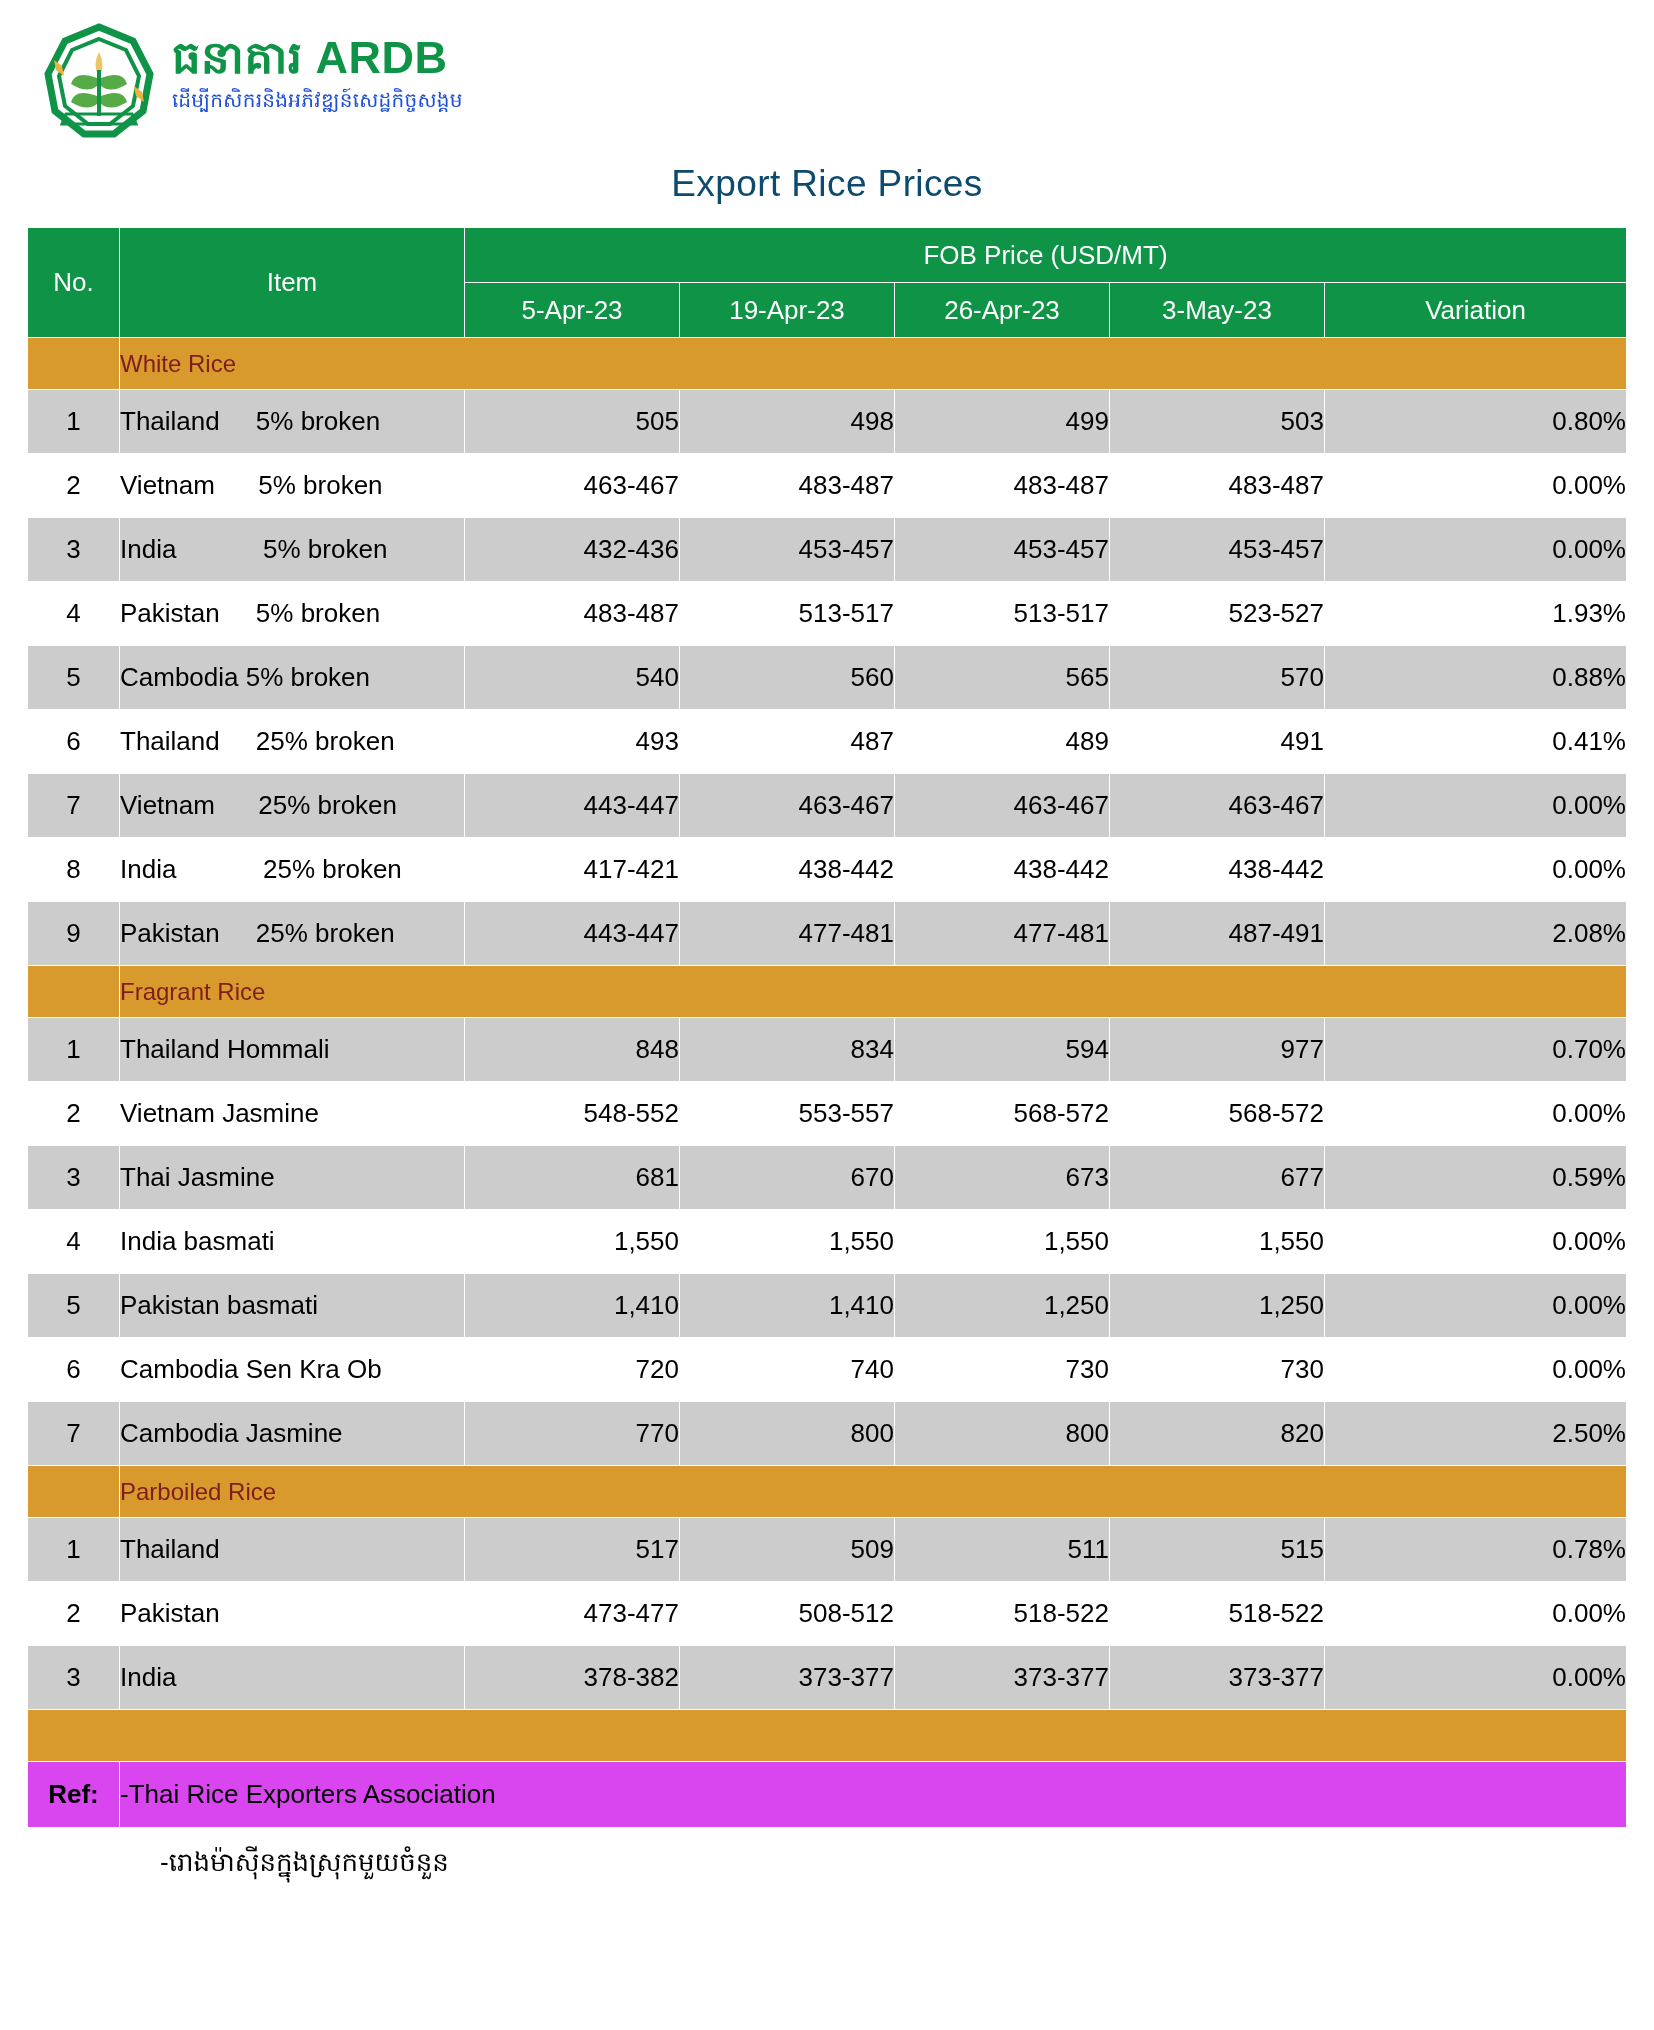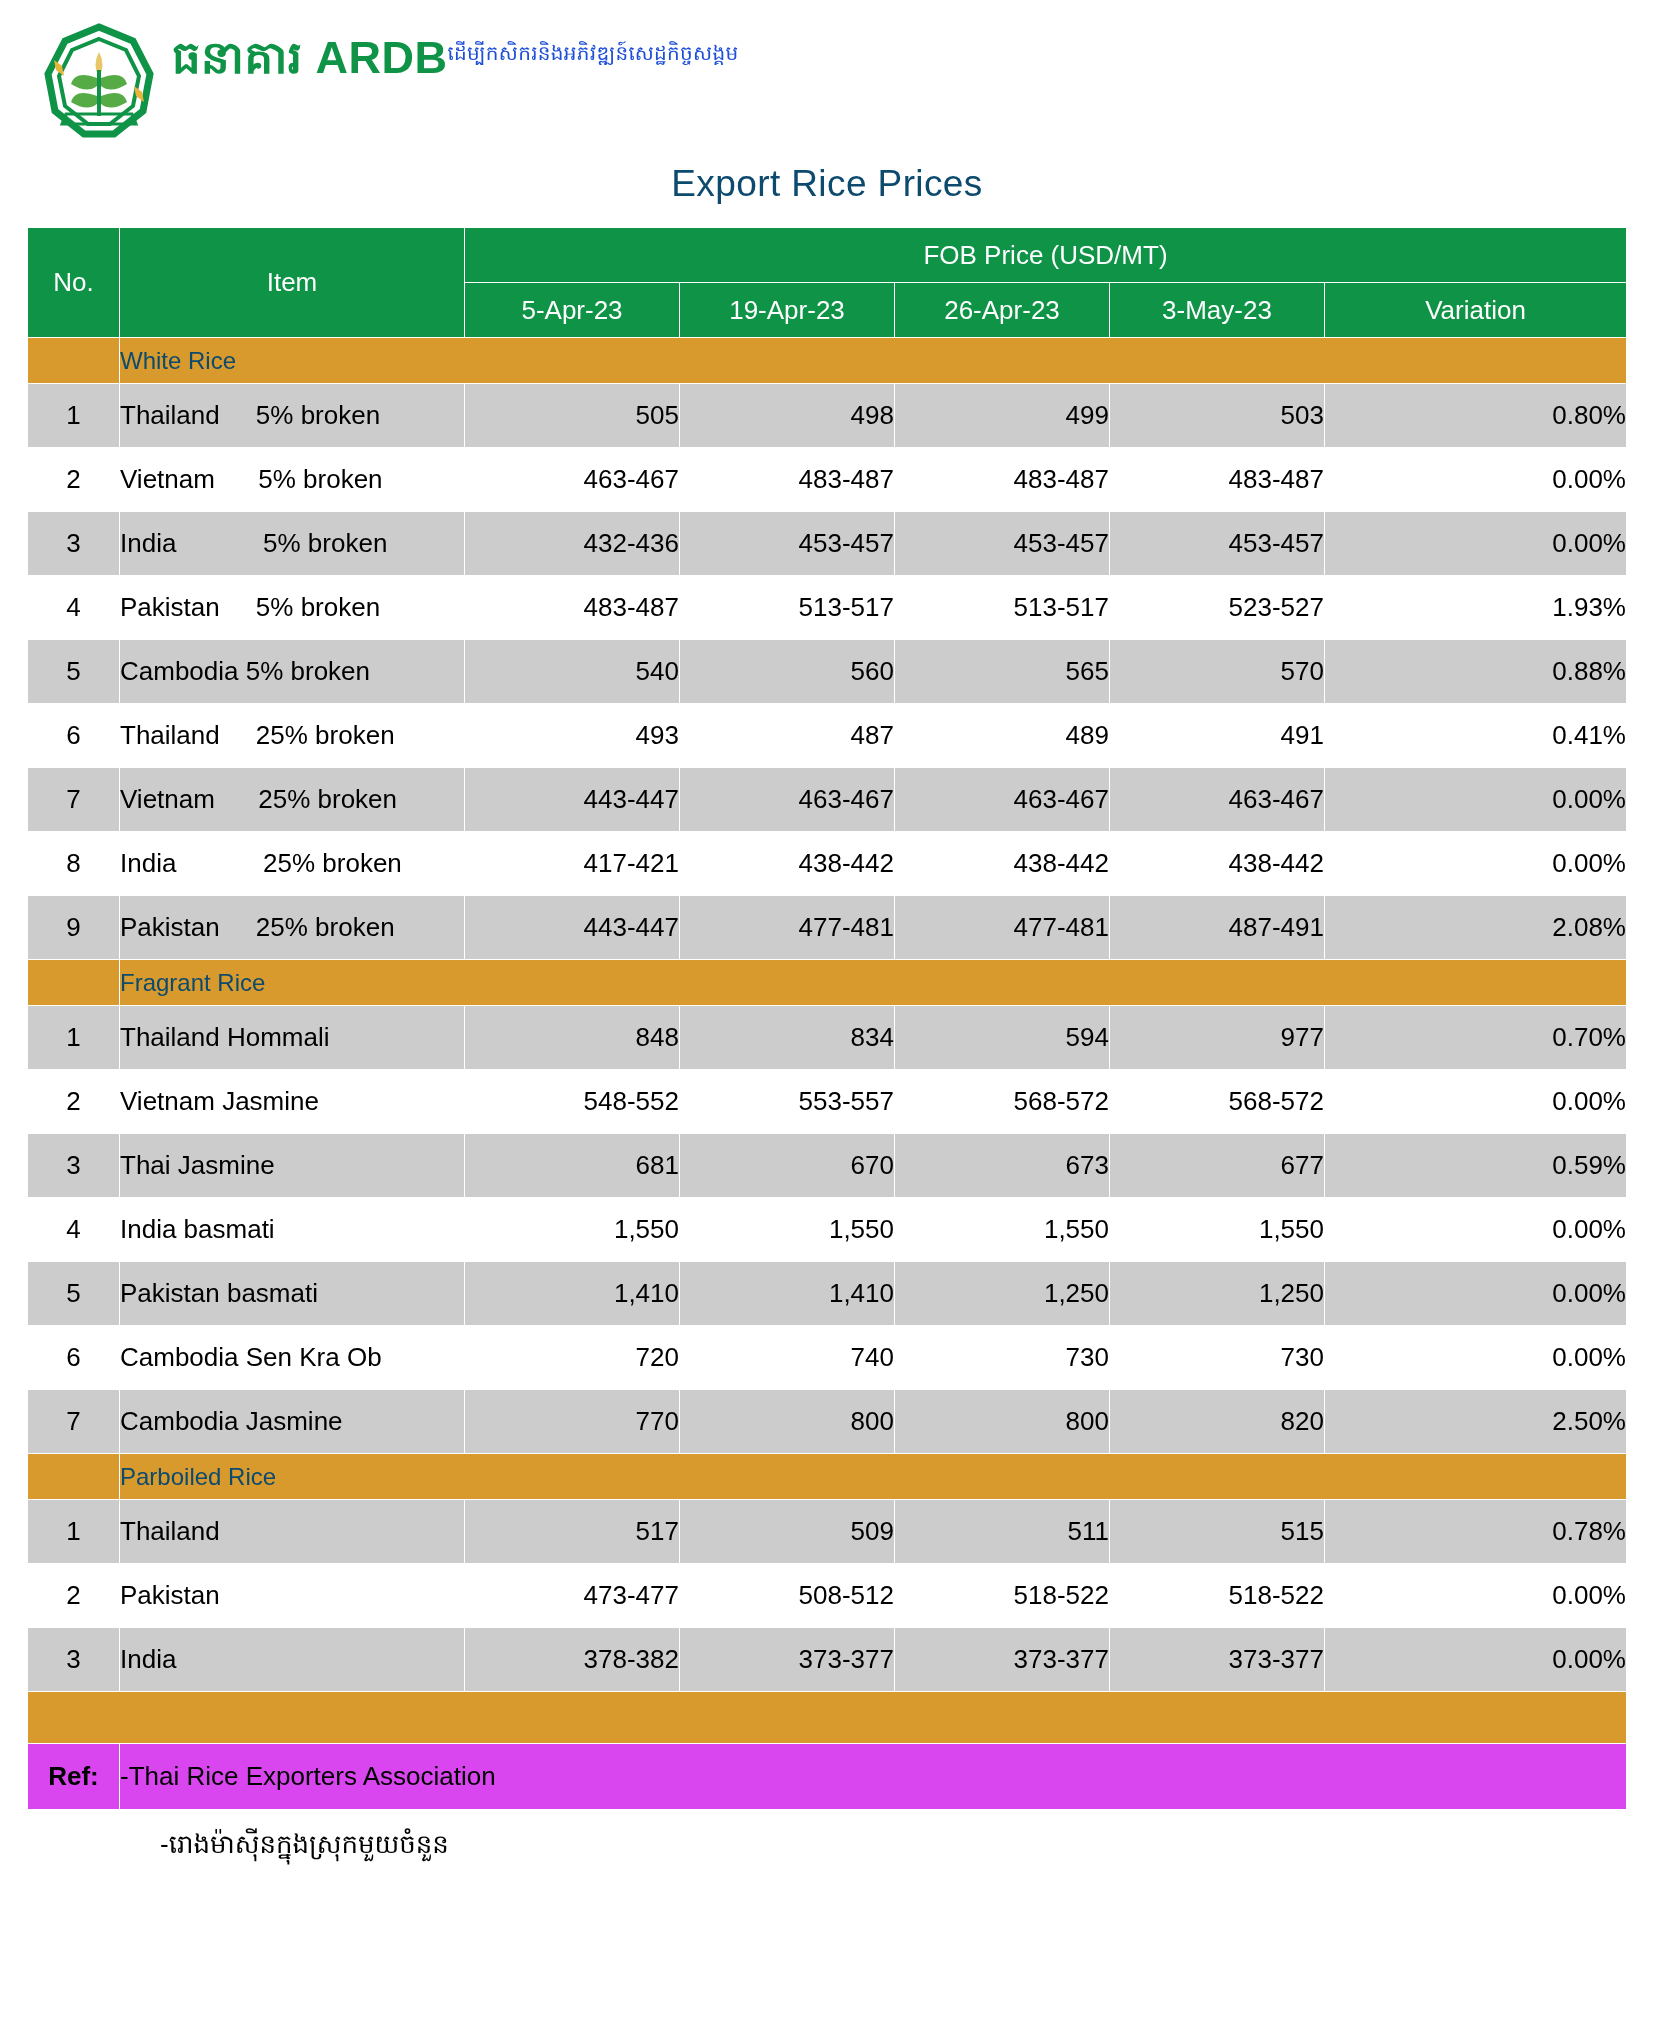--- a/index.html
+++ b/index.html
@@ -9,21 +9,21 @@
     background:#ffffff;
     font-family:"Liberation Sans", sans-serif;
     color:#000;
     overflow:hidden;
   }
 
   
   .brand-header { position:relative; height:155px; padding:22px 0 0 40px; display:flex; align-items:flex-start; }
   .logo-mark { width:118px; height:118px; position:relative; flex:0 0 auto; margin-right:14px; }
   .logo-mark svg { display:block; width:118px; height:118px; }
-  .brand-text { display:flex; flex-direction:row; justify-content:flex-start; padding-top:12px; }
+  .brand-text { display:flex; flex-direction:column; justify-content:flex-start; padding-top:12px; }
   .brand-title { font-size:45px; font-weight:bold; color:#0e9347; line-height:1.05; letter-spacing:0.5px; }
   .brand-sub { font-size:20px; color:#1d4ed8; margin-top:6px; letter-spacing:0.3px; }
 
   
   .page-title { text-align:center; color:#0c4a6e; font-size:37px; margin:8px 0 22px 0; letter-spacing:0.4px; }
 
   
   .table-wrap { padding:0 27px; }
   table.price { width:100%; border-collapse:collapse; table-layout:fixed; }
   table.price th, table.price td { border:1px solid #ffffff; padding:0; }
@@ -32,21 +32,21 @@
   col.c-item { width:345px; }
   col.c-d    { width:215px; }
   col.c-var  { width:null; }
 
   thead th {
     background:#0e9347; color:#ffffff; font-weight:normal;
     font-size:26px; text-align:center; height:54px; vertical-align:middle;
   }
   thead th.tall { height:110px; }
 
-  .sec-row td { background:#d89a2c; height:46px; color:#0c4a6e; }
+  .sec-row td { background:#d89a2c; height:52px; color:#7f1d1d; }
   .sec-label { font-size:24px; padding-left:16px; text-align:left; }
 
   tbody tr.shade td { background:#cccccc; }
   tbody tr.plain td { background:#ffffff; }
   tbody td { height:64px; font-size:26px; vertical-align:middle; }
 
   td.no     { text-align:center; }
   td.item   { text-align:left; padding-left:18px; white-space:pre; }
   td.val    { text-align:right; padding-right:22px; }
 

